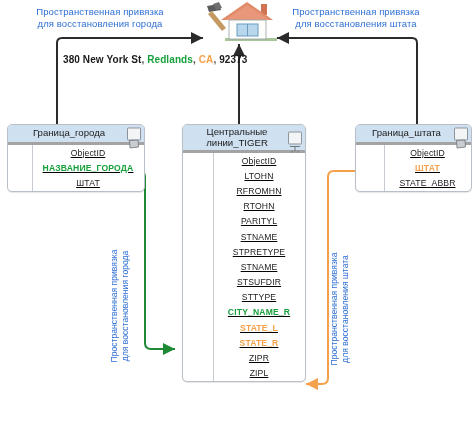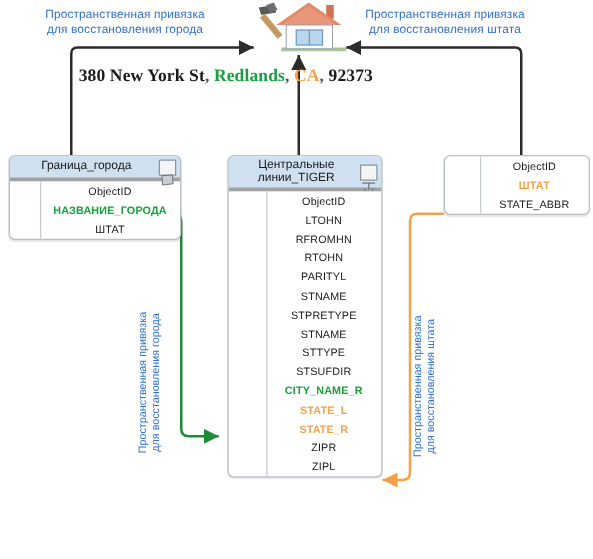--- a/index.html
+++ b/index.html
@@ -38,26 +38,25 @@
     transform-origin:50% 50%;
     transform:rotate(-90deg);
   }
   #anno-vert-city{left:42px;top:295px;width:155px;}
   #anno-vert-state{left:262px;top:298px;width:155px;}
 
   
   #address{
     position:absolute;
     left:63px;top:54px;
-    font-size:14px;
+    font-size:10px;
     font-weight:bold;
     color:#1a1a1a;
     white-space:nowrap;
     letter-spacing:0.1px;
-    font-family:Liberation Serif, serif;
   }
   #address .green{color:#17a03c;}
   #address .orange{color:#f5a04a;}
   #address .sep{color:#555;font-weight:bold;}
 
   
   #house{position:absolute;left:199px;top:0px;width:82px;height:44px;}
 
   
   .table{
@@ -83,21 +82,21 @@
     display:flex;align-items:center;justify-content:center;
   }
   .t-head .ticon{
     position:absolute;right:3px;top:50%;transform:translateY(-50%);
     width:12px;height:11px;
     border:1px solid #8d959c;
     background:#f2f4f6;
     border-radius:1px;
     display:block;
   }
-  .t-body{position:relative;}
+  .t-body{position:relative;text-decoration:underline;}
   .t-gutter{
     position:absolute;left:0;top:0;bottom:0;
     width:24px;
     border-right:1px solid #c6ccd2;
   }
   .row{
     font-size:8.6px;
     text-align:center;
     color:#1a1a1a;
     padding:2.6px 2px 2.6px 26px;
@@ -213,31 +212,39 @@
     <div class="t-body">
       <div class="t-gutter"></div>
       <div class="row">ObjectID</div>
       <div class="row">LTOHN</div>
       <div class="row">RFROMHN</div>
       <div class="row">RTOHN</div>
       <div class="row">PARITYL</div>
       <div class="row">STNAME</div>
       <div class="row">STPRETYPE</div>
       <div class="row">STNAME</div>
+      <div class="row">STSUFDIR</div>
       <div class="row">STTYPE</div>
-      <div class="row">STSUFDIR</div>
       <div class="row green">CITY_NAME_R</div>
       <div class="row orange">STATE_L</div>
       <div class="row orange">STATE_R</div>
       <div class="row">ZIPR</div>
       <div class="row">ZIPL</div>
     </div>
   </div>
 
   <div class="table" id="tbl-state">
+    <div class="t-head">
+      <span>Граница_штата</span>
+      <span class="ticon">
+        <svg viewBox="0 0 12 11" width="12" height="11">
+            <polygon points="1.5,2 10,1.5 10.5,8.5 2,9.5" fill="#c9ccd0" stroke="#6f757b" stroke-width="0.8"></polygon>
+          </svg>
+      </span>
+    </div>
     <div class="t-body">
       <div class="t-gutter"></div>
       <div class="row">ObjectID</div>
       <div class="row orange">ШТАТ</div>
       <div class="row">STATE_ABBR</div>
     </div>
   </div>
 
 </div>
 

